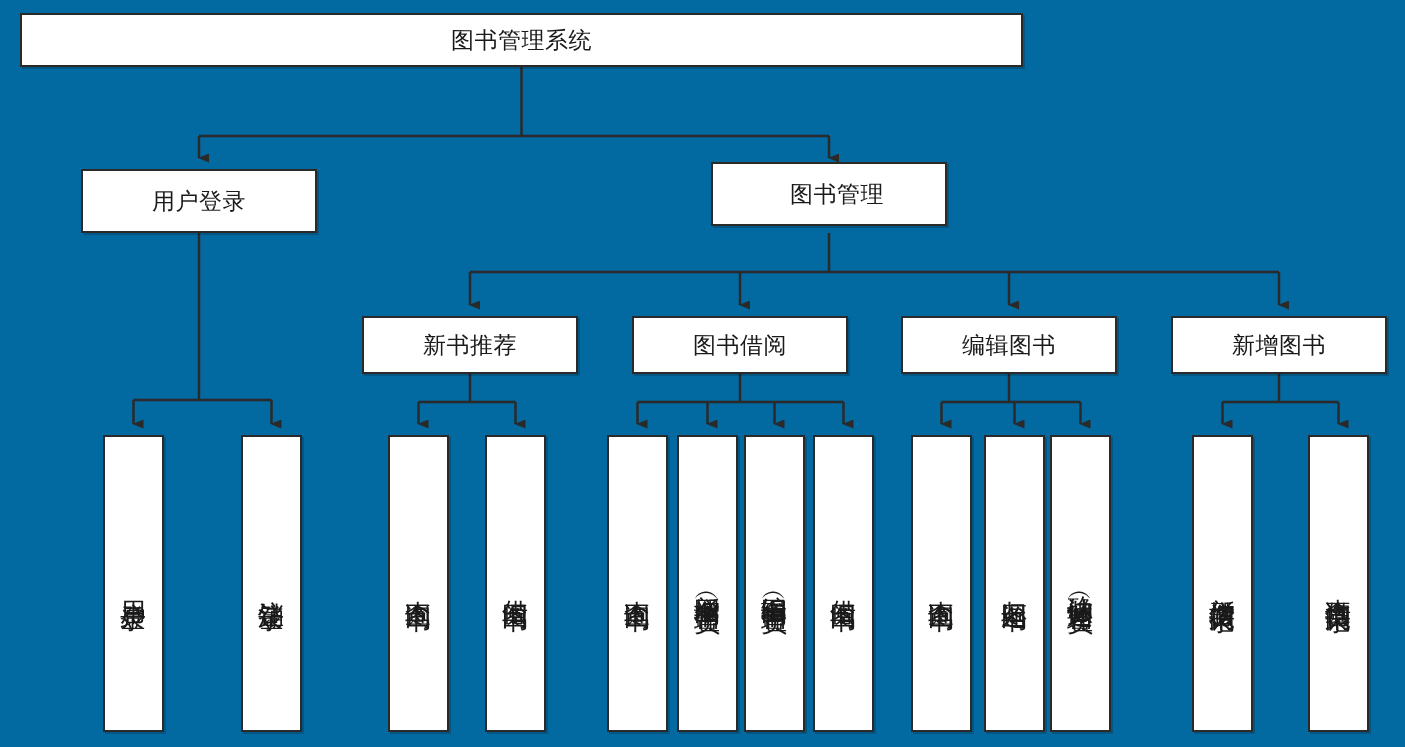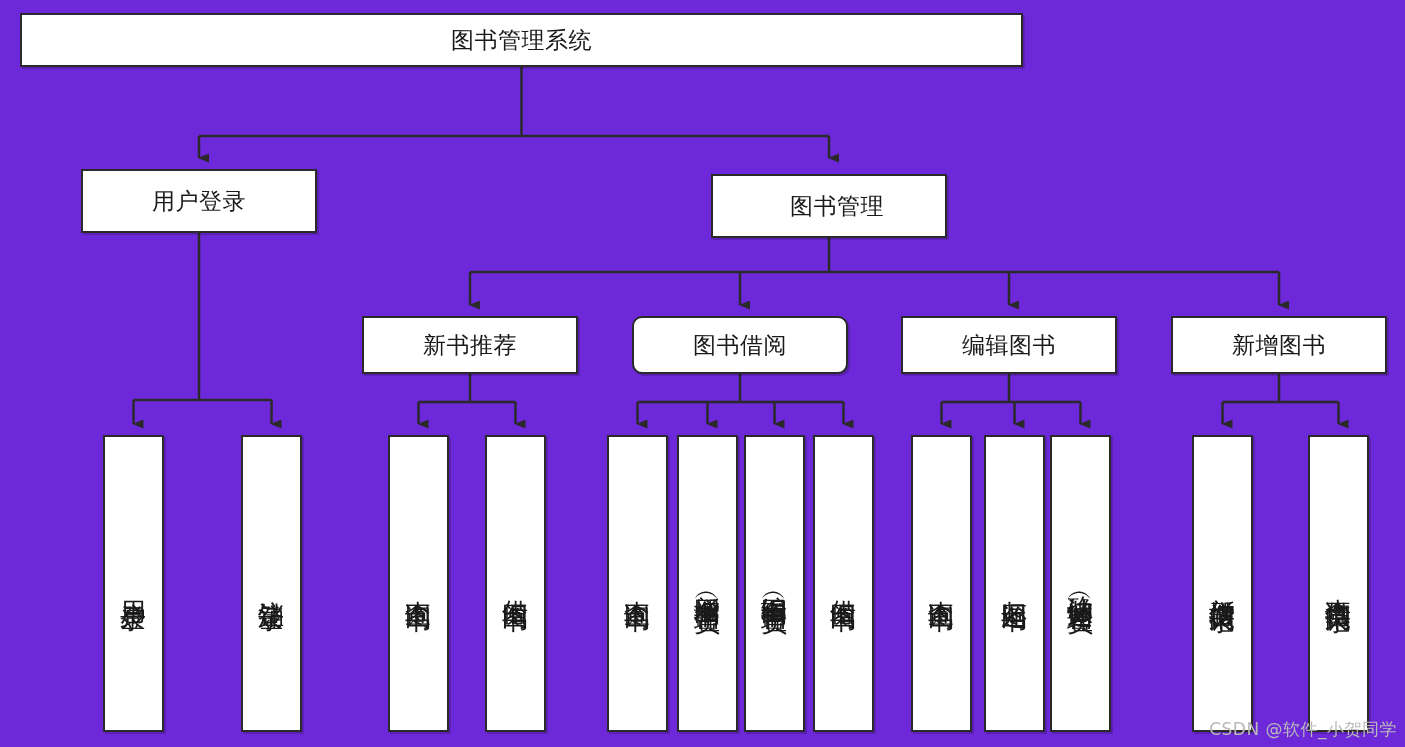--- a/index.html
+++ b/index.html
@@ -4,21 +4,21 @@
 <style>
   html, body {
     margin: 0;
     padding: 0;
     background: #ffffff;
   }
   #canvas {
     position: relative;
     width: 1405px;
     height: 747px;
-    background: #6d28d9;
+    background: #0369a1;
     font-family: "DejaVu Sans", "Liberation Sans", sans-serif;
     overflow: hidden;
   }
   svg#edges {
     position: absolute;
     left: 0;
     top: 0;
     width: 1405px;
     height: 747px;
   }
@@ -122,27 +122,27 @@
       </g>
   </svg>
 
   <div id="node-layer">
       <div class="node horiz root" style="left: 20px; top: 13px; width: 1003px; height: 54px;">
         <div class="node-label">图书管理系统</div>
       </div>
       <div class="node horiz" style="left: 81px; top: 169px; width: 236px; height: 64px;">
         <div class="node-label">用户登录</div>
       </div>
-      <div class="node horiz" style="left: 711px; top: 174px; width: 236px; height: 64px; padding-left: 16px;">
+      <div class="node horiz" style="left: 711px; top: 162px; width: 236px; height: 64px; padding-left: 16px;">
         <div class="node-label">图书管理</div>
       </div>
       <div class="node horiz" style="left: 362px; top: 316px; width: 216px; height: 58px; justify-content: center;">
         <div class="node-label">新书推荐</div>
       </div>
-      <div class="node horiz" style="left: 632px; top: 316px; width: 216px; height: 58px; border-radius: 10px;">
+      <div class="node horiz" style="left: 632px; top: 316px; width: 216px; height: 58px;">
         <div class="node-label">图书借阅</div>
       </div>
       <div class="node horiz" style="left: 901px; top: 316px; width: 216px; height: 58px;">
         <div class="node-label">编辑图书</div>
       </div>
       <div class="node horiz" style="left: 1171px; top: 316px; width: 216px; height: 58px;">
         <div class="node-label">新增图书</div>
       </div>
       <div class="node vert" style="left: 103px; top: 435px; width: 61px; height: 297px;">
         <div class="node-label">用户登录</div>
@@ -178,14 +178,13 @@
         <div class="node-label">确认归还（管理员）</div>
       </div>
       <div class="node vert" style="left: 1192px; top: 435px; width: 61px; height: 297px;">
         <div class="node-label">新增借阅记录</div>
       </div>
       <div class="node vert" style="left: 1308px; top: 435px; width: 61px; height: 297px;">
         <div class="node-label">查询借阅记录</div>
       </div>
     </div>
 
-  <div class="watermark">CSDN @软件_小贺同学</div>
 </div>
 
 </body></html>

